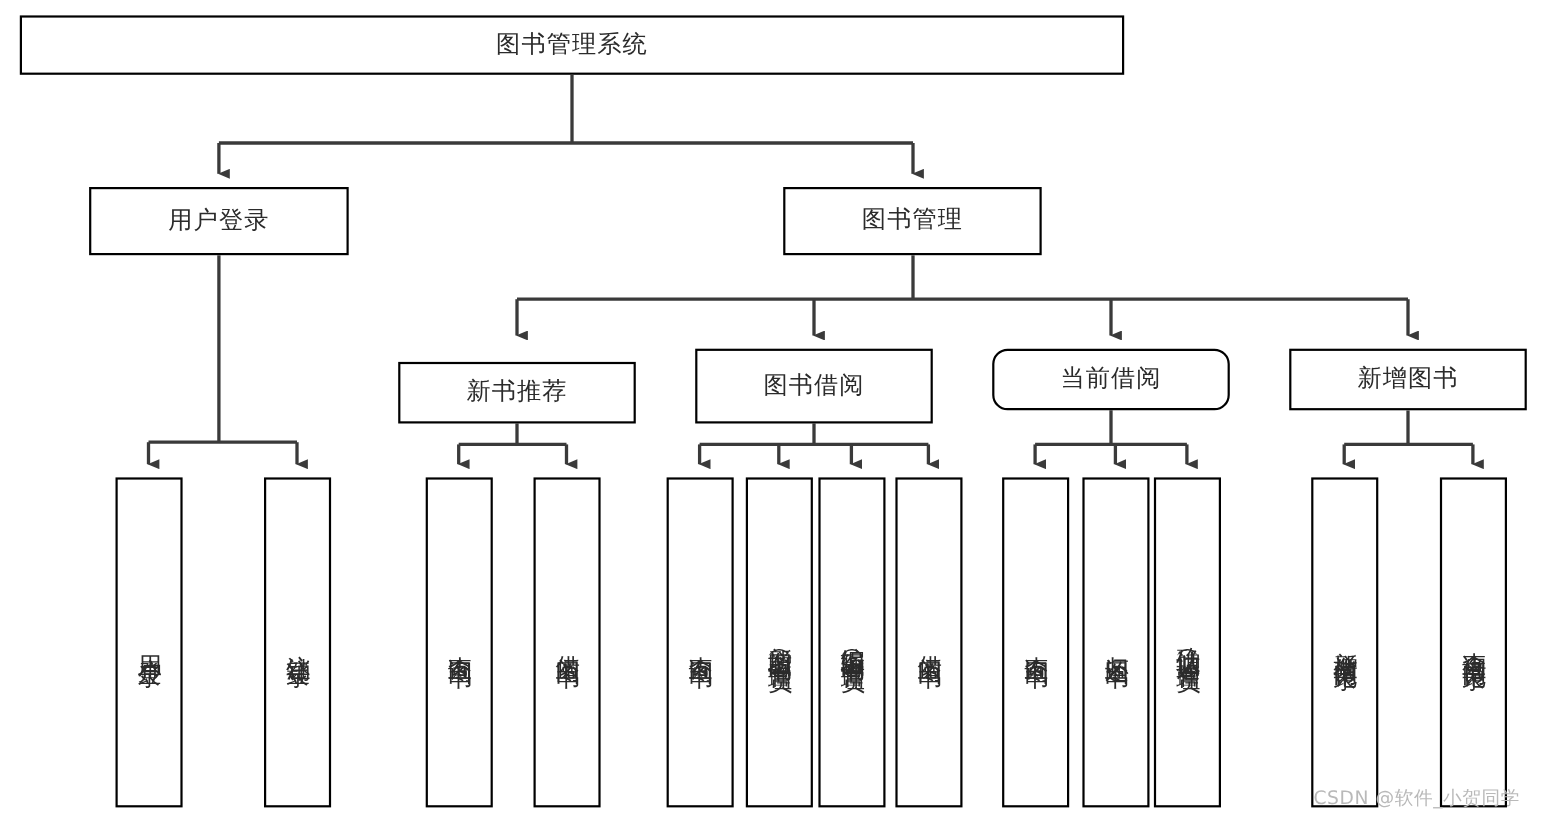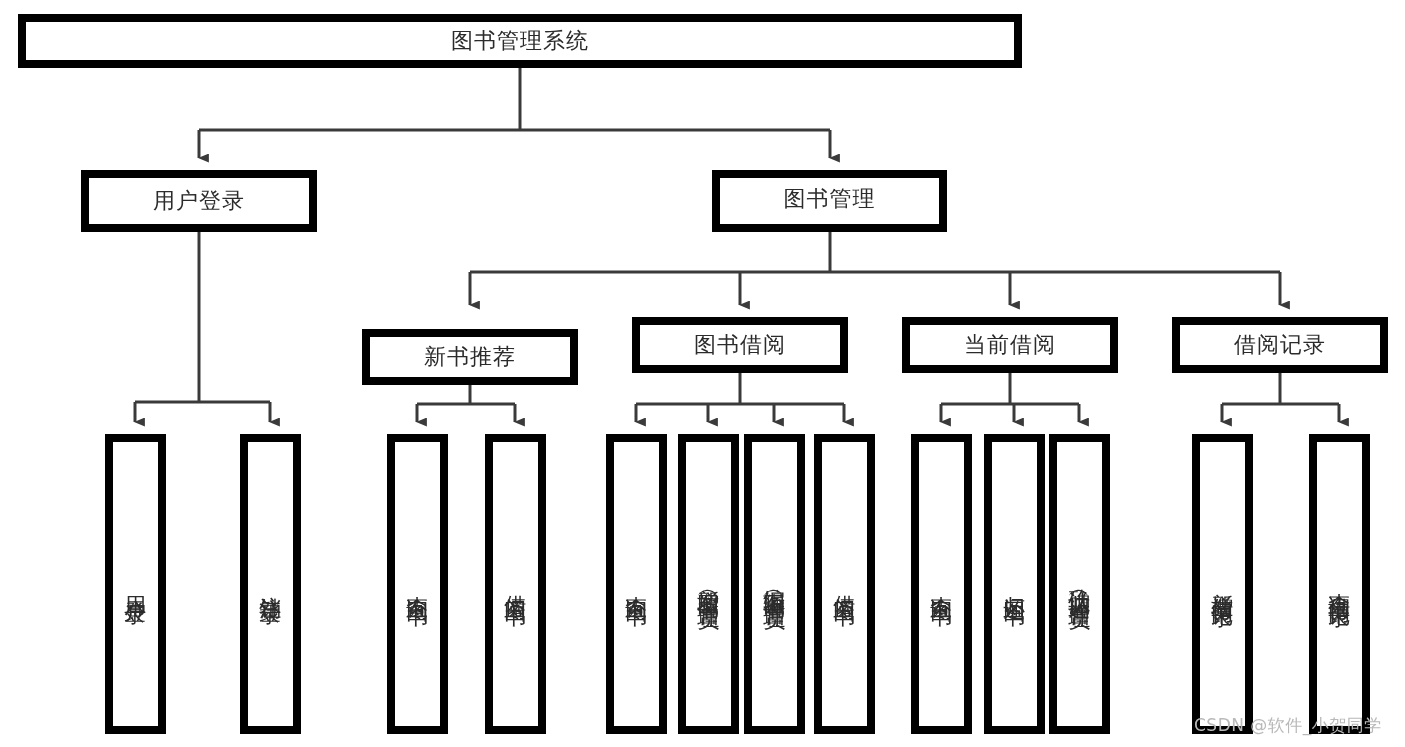--- a/index.html
+++ b/index.html
@@ -20,21 +20,21 @@
   #edges {
     position: absolute;
     left: 0;
     top: 0;
     width: 1405px;
     height: 747px;
   }
   .node {
     position: absolute;
     box-sizing: border-box;
-    border: 8px solid #000000;
+    border: 2px solid #000000;
     background: #ffffff;
     display: flex;
     align-items: center;
     justify-content: center;
     color: #2b2b2b;
   }
   .node.horiz {
     font-size: 22px;
     letter-spacing: 1px;
     line-height: 1.2;
@@ -128,28 +128,28 @@
   <div class="node horiz" id="n-l2-0" style="left: 81px; top: 170px; width: 236px; height: 62px;">
     <span>用户登录</span>
   </div>
   <div class="node horiz" id="n-l2-1" style="left: 712px; top: 170px; width: 235px; height: 62px; font-family: Liberation Mono, monospace;">
     <span>图书管理</span>
   </div>
 
   <div class="node horiz" id="n-l3-0" style="left: 362px; top: 329px; width: 216px; height: 56px;">
     <span>新书推荐</span>
   </div>
-  <div class="node horiz" id="n-l3-1" style="left: 632px; top: 317px; width: 216px; height: 56px;">
+  <div class="node horiz" id="n-l3-1" style="left: 632px; top: 317px; width: 216px; height: 68px;">
     <span>图书借阅</span>
   </div>
-  <div class="node horiz" id="n-l3-2" style="left: 902px; top: 317px; width: 216px; height: 56px;">
+  <div class="node horiz" id="n-l3-2" style="left: 902px; top: 317px; width: 216px; height: 56px; border-radius: 14px;">
     <span>当前借阅</span>
   </div>
   <div class="node horiz" id="n-l3-3" style="left: 1172px; top: 317px; width: 216px; height: 56px;">
-    <span>借阅记录</span>
+    <span>新增图书</span>
   </div>
 
   <div class="node vert" id="n-leaf-0" style="left: 105px; top: 434px; width: 61px; height: 300px;">
     <span class="vtext">用户登录</span>
   </div>
   <div class="node vert" id="n-leaf-1" style="left: 240px; top: 434px; width: 61px; height: 300px;">
     <span class="vtext">注销登录</span>
   </div>
   <div class="node vert" id="n-leaf-2" style="left: 387px; top: 434px; width: 61px; height: 300px;">
     <span class="vtext">查询图书</span>

